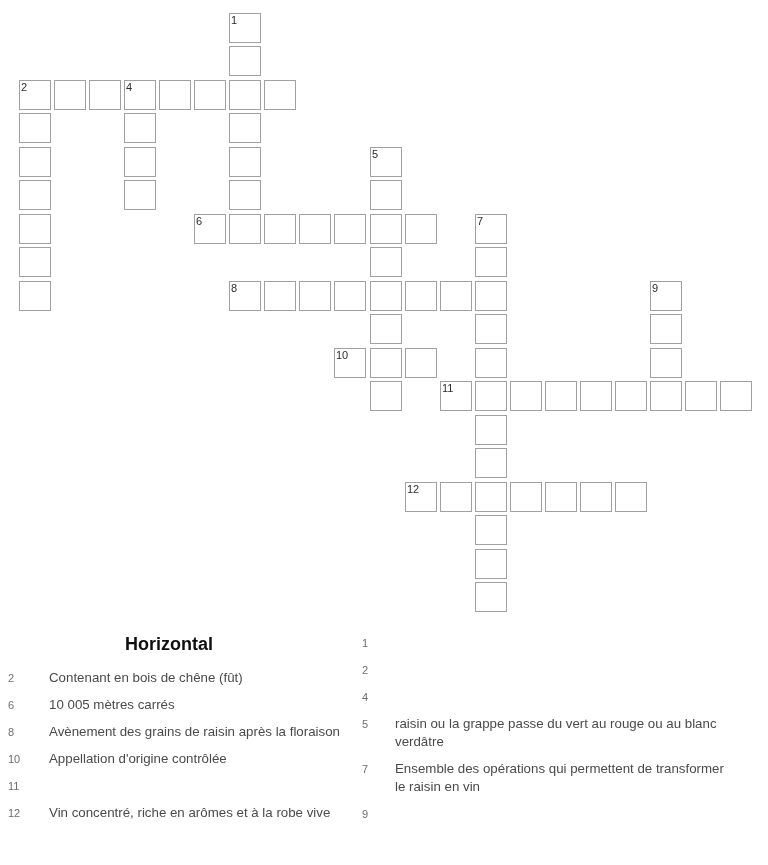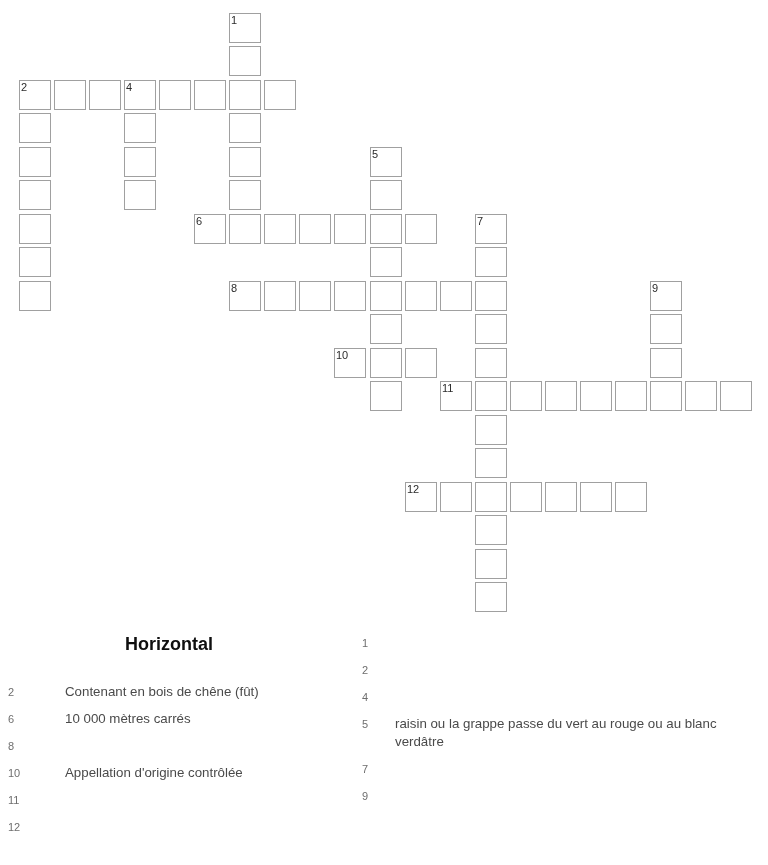--- a/index.html
+++ b/index.html
@@ -32,38 +32,38 @@
     position:absolute;top:0px;left:1px;
     font-size:11px;line-height:12px;
     color:var(--cell-number);
   }
   
   .clue-col{position:absolute;top:634px;}
   .clue-col-h{left:8px;width:353px;}
   .clue-col-v{left:362px;width:396px;}
   .clue-col h2{
     font-size:18px;font-weight:bold;color:var(--title-color);
-    line-height:20px;text-align:center;margin:0 0 29px 0;
+    line-height:20px;text-align:center;margin:0 0 15px 0;
   }
   .clue-col-h h2{width:322px;}
   .clue-col-v h2{width:254px;}
   .clue-list{list-style:none;}
   .clue-list li{display:flex;align-items:flex-start;margin-bottom:9px;}
   .clue-list .num{
     flex:0 0 auto;
     font-size:11px;line-height:18px;
     color:var(--clue-number);
   }
   .clue-col-h .num{width:41px;}
   .clue-col-v .num{width:33px;}
   .clue-list .txt{
     font-size:13.3px;line-height:18px;
     color:var(--clue-text);
   }
-  .clue-col-h .txt{width:312px;margin-left:16px;}
+  .clue-col-h .txt{width:312px;}
   .clue-col-v .txt{width:330px;}
 </style>
 </head>
 <body>
 
 <div class="page">
 
   <div class="grid">
       <div class="cell" style="left: 229px; top: 13px;">
         <span class="cellnum">1</span>
@@ -164,34 +164,36 @@
 
   <div class="clue-col clue-col-h">
     <h2>Horizontal</h2>
     <ul class="clue-list">
         <li>
           <span class="num">2</span>
           <div class="txt">Contenant en bois de chêne (fût)</div>
         </li>
         <li>
           <span class="num">6</span>
-          <div class="txt">10 000 mètres carrés</div>
+          <div class="txt">10 005 mètres carrés</div>
         </li>
         <li>
           <span class="num">8</span>
+          <div class="txt">Avènement des grains de raisin après la floraison</div>
         </li>
         <li>
           <span class="num">10</span>
           <div class="txt">Appellation d'origine contrôlée</div>
         </li>
         <li>
           <span class="num">11</span>
         </li>
         <li>
           <span class="num">12</span>
+          <div class="txt">Vin concentré, riche en arômes et à la robe vive</div>
         </li>
       </ul>
   </div>
 
   <div class="clue-col clue-col-v">
     <ul class="clue-list">
         <li>
           <span class="num">1</span>
         </li>
         <li>
@@ -199,20 +201,21 @@
         </li>
         <li>
           <span class="num">4</span>
         </li>
         <li>
           <span class="num">5</span>
           <div class="txt">raisin ou la grappe passe du vert au rouge ou au blanc verdâtre</div>
         </li>
         <li>
           <span class="num">7</span>
+          <div class="txt">Ensemble des opérations qui permettent de transformer le raisin en vin</div>
         </li>
         <li>
           <span class="num">9</span>
         </li>
       </ul>
   </div>
 
 </div>
 
 </body></html>

